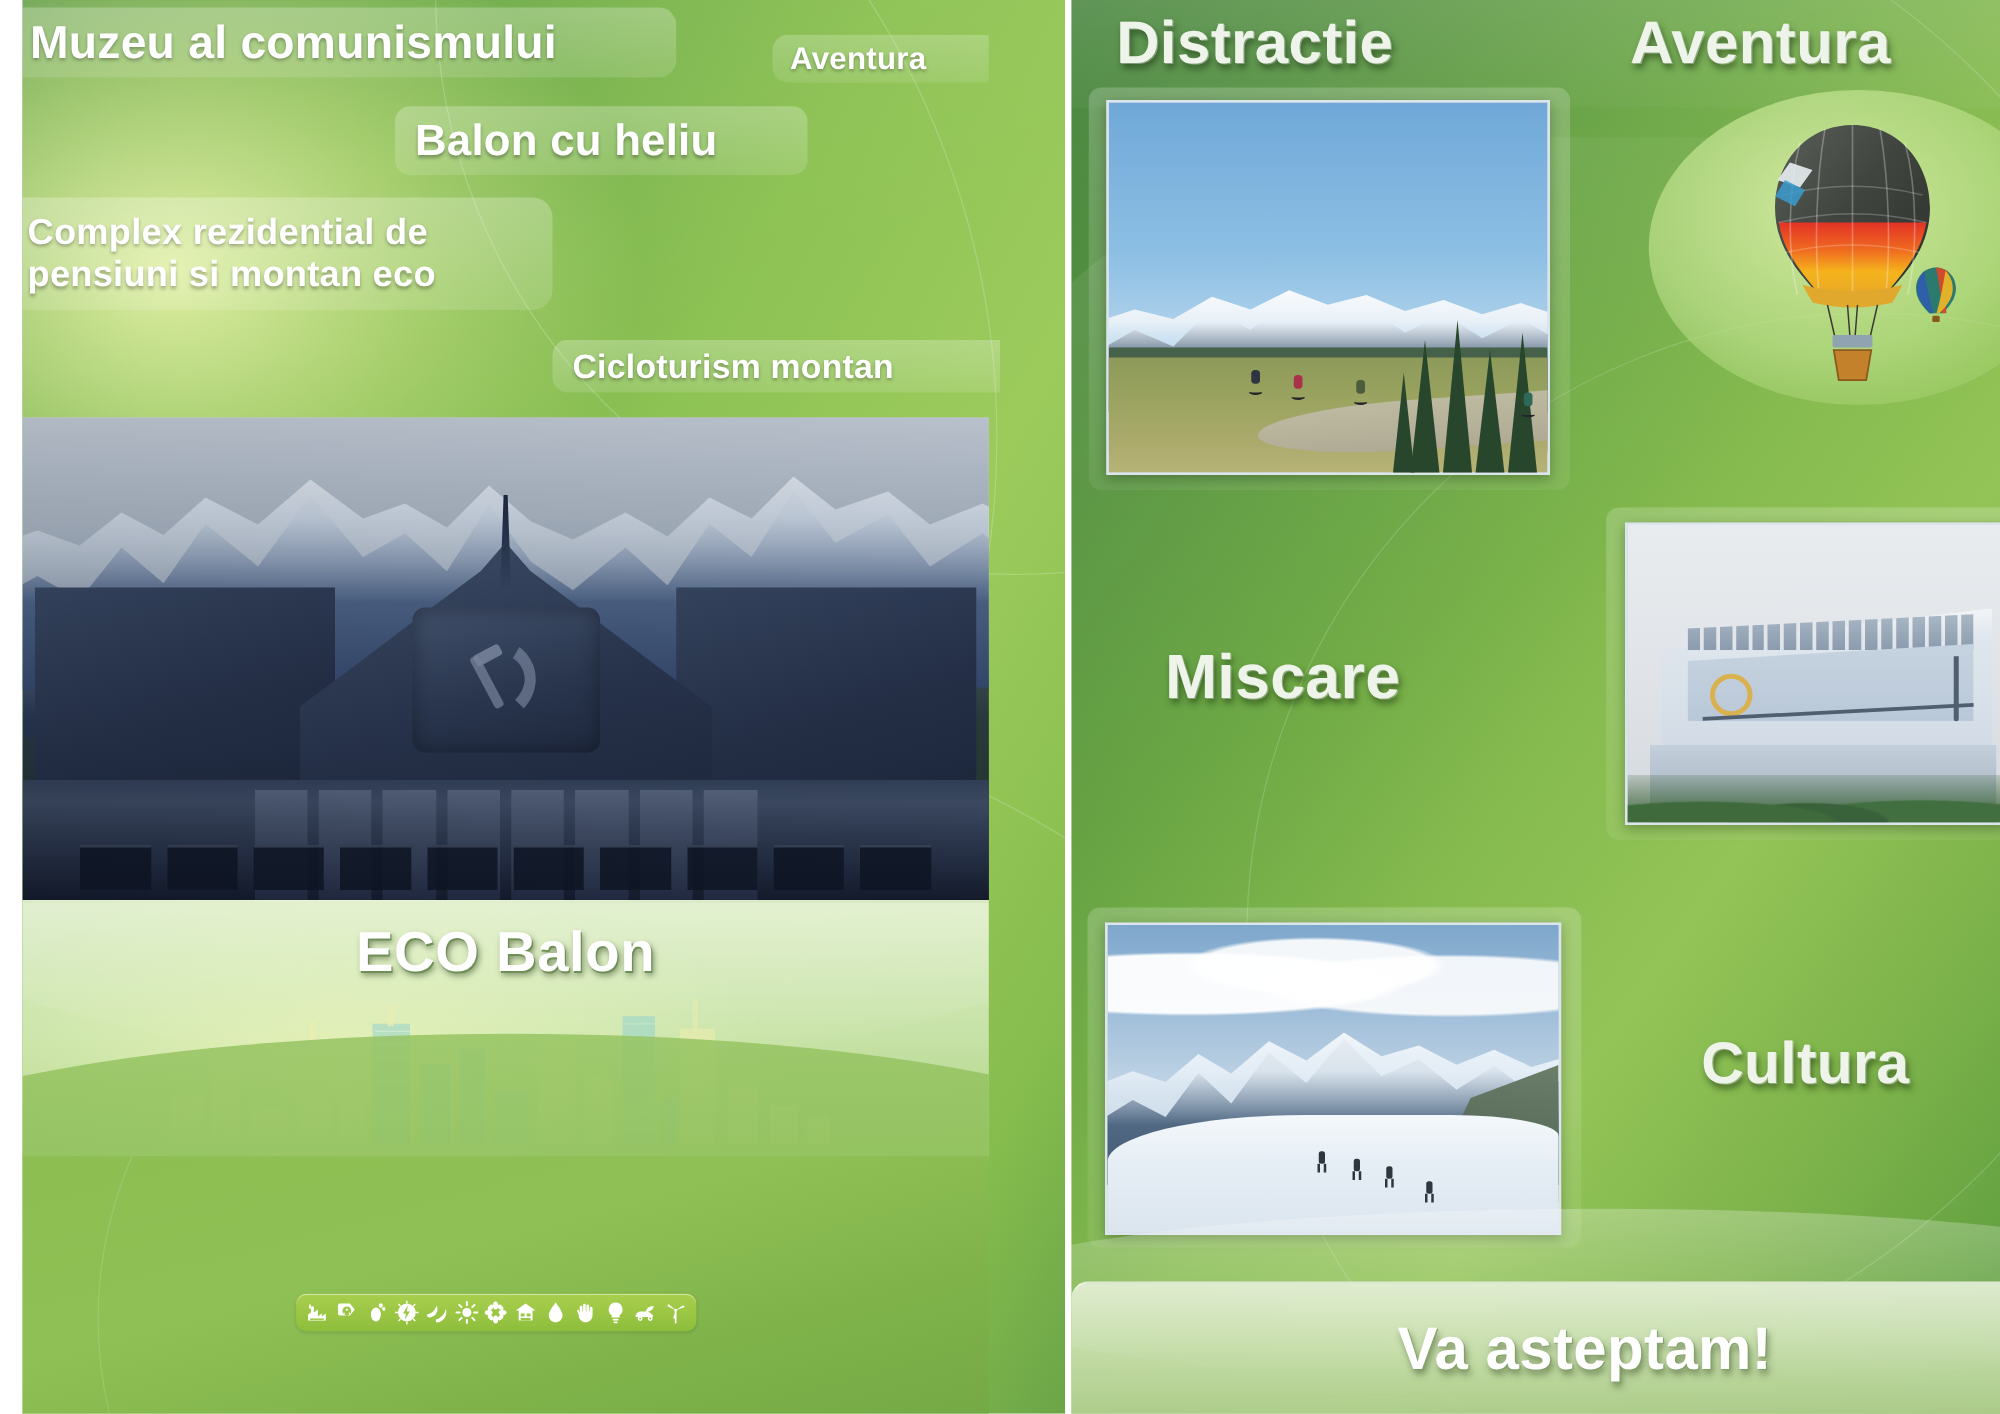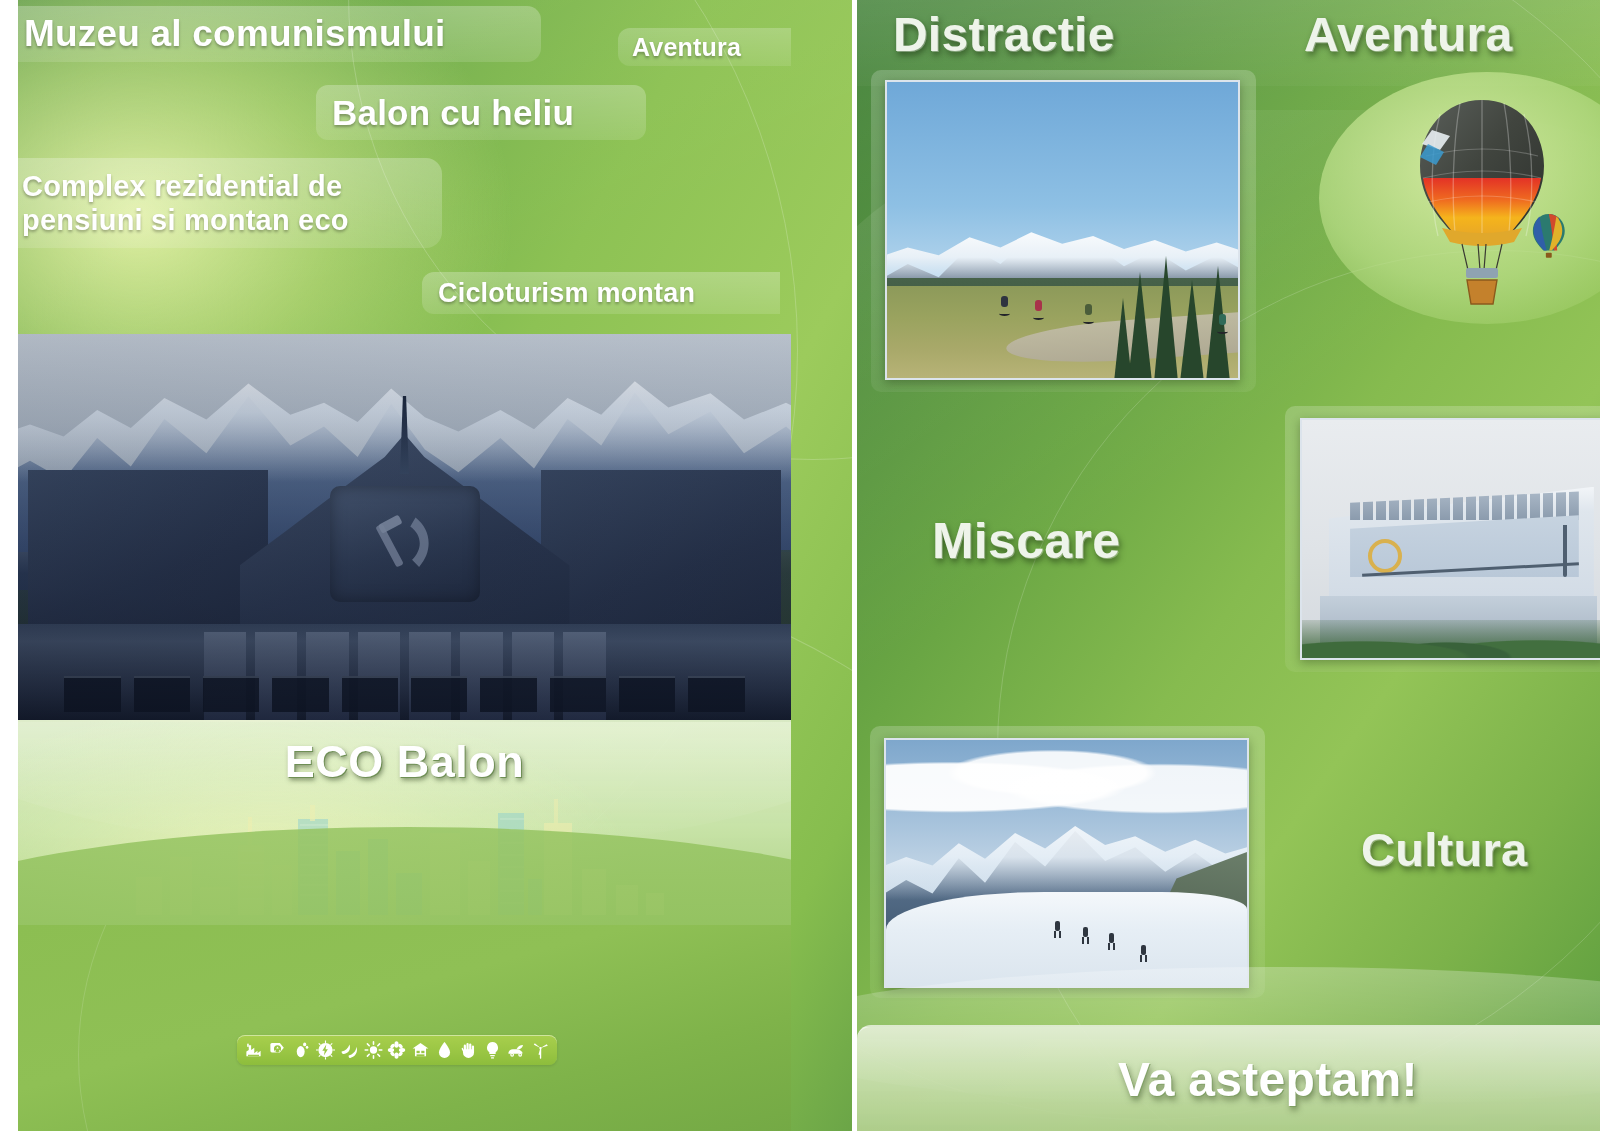--- a/index.html
+++ b/index.html
@@ -47,21 +47,21 @@
     text-shadow:0 2px 3px rgba(0,0,0,.30);
     font-weight:bold;
     letter-spacing:.2px;
   }
   #cap-muzeu   { left:-12px; top:6px;  width:535px;  height:56px;  font-size:37px; padding-left:18px; border-radius:0 14px 14px 0; }
   #cap-drumetii{ left:600px; top:28px; width:173px;  height:38px;  font-size:25px; padding-left:14px; border-radius:12px 0 0 12px;
                  background:linear-gradient(180deg, rgba(255,255,255,.22), rgba(255,255,255,.10)); }
   #cap-balon   { left:298px; top:85px; width:330px;  height:55px;  font-size:35px; padding-left:16px; }
   #cap-complex { left:-16px; top:158px;width:440px;  height:90px;  font-size:29px; padding-left:20px;
                  border-radius:0 16px 16px 0; flex-direction:column; align-items:flex-start; justify-content:center; line-height:1.18; }
-  #cap-ciclo   { left:404px; top:272px;width:358px;  height:42px;  font-size:27px; padding-left:16px; border-radius:12px 0 0 12px; }
+  #cap-ciclo   { left:424px; top:272px;width:358px;  height:42px;  font-size:27px; padding-left:16px; border-radius:12px 0 0 12px; }
 
   
   .hero-photo {
     position:absolute; left:0; top:334px; width:773px; height:386px;
     overflow:hidden;
     background:linear-gradient(180deg,#c3cbd4 0%, #b3bfcc 26%, #8fa0b4 38%, #2b3a55 62%, #1b2439 100%);
   }
   .hero-photo .sky {
     position:absolute; left:0; top:0; width:100%; height:150px;
     background:linear-gradient(180deg,#ccd3da 0%,#b9c3cd 60%,#a4b2c1 100%);

